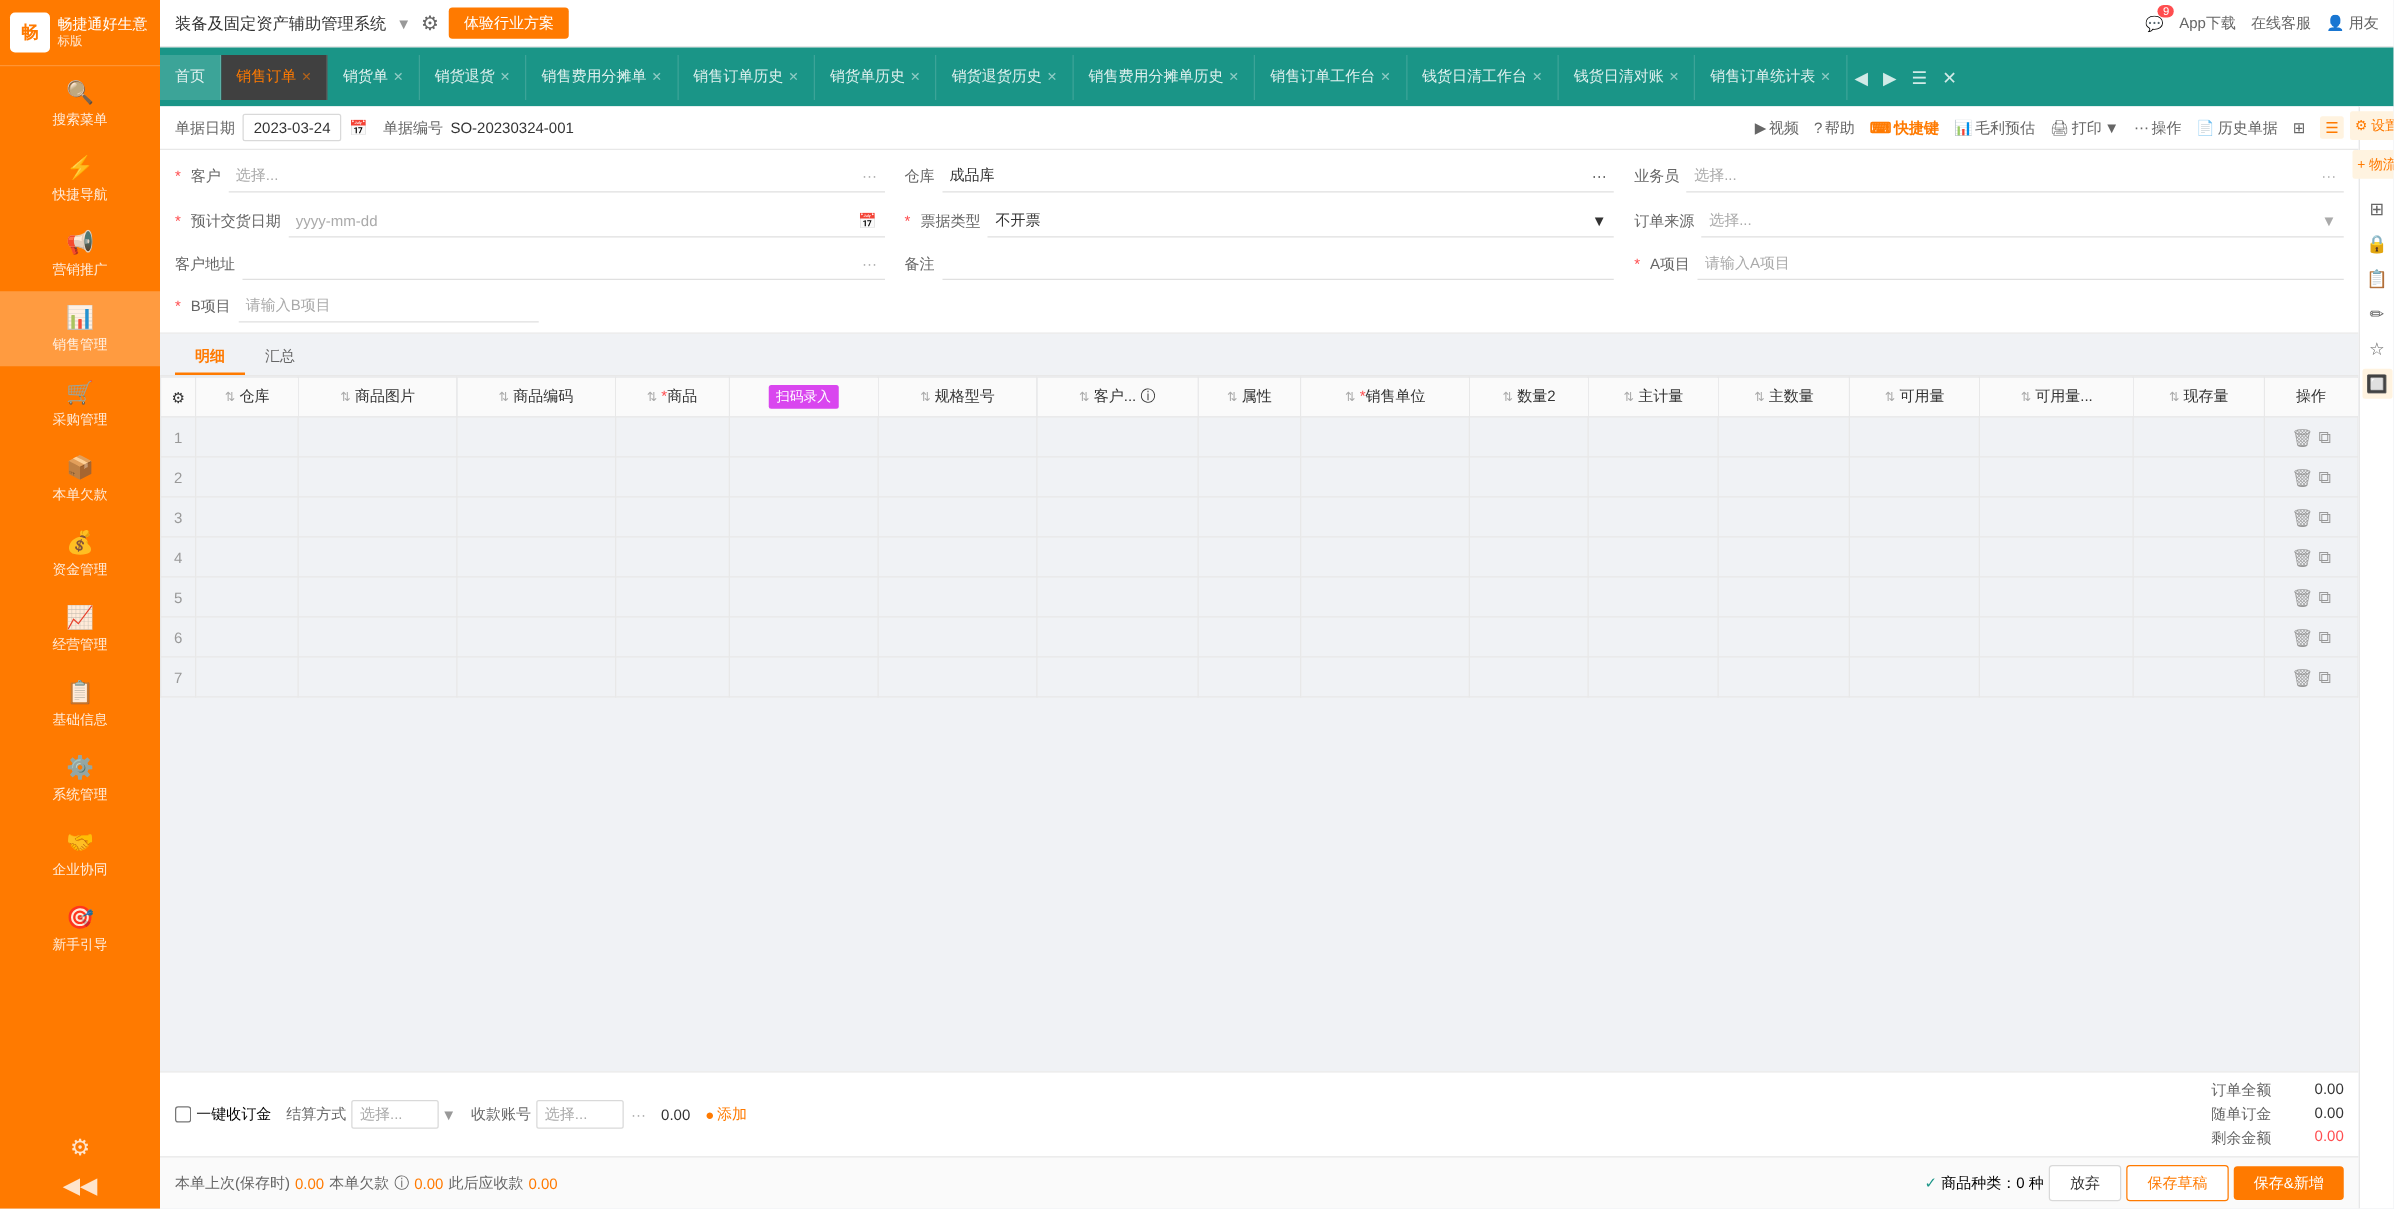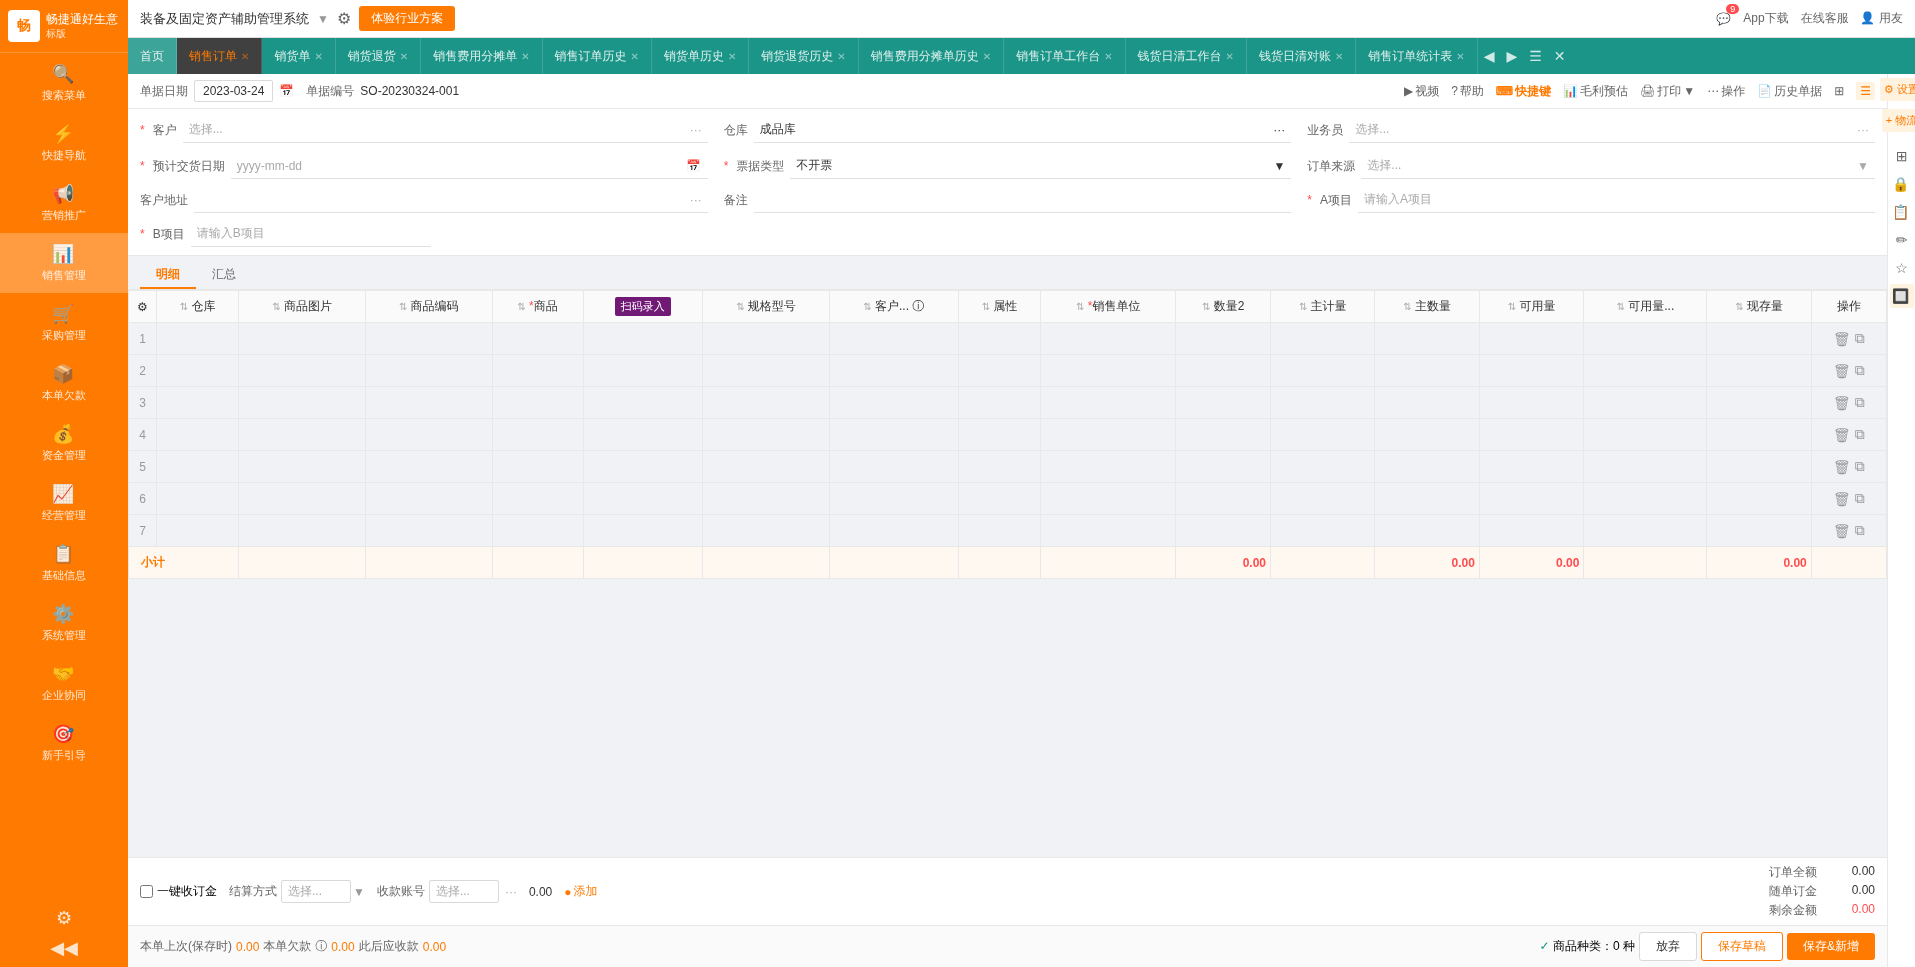--- a/index.html
+++ b/index.html
@@ -19,21 +19,21 @@
 
     
     .main { flex: 1; display: flex; flex-direction: column; overflow: hidden; }
 
     
     .topbar { background: #fff; height: 38px; display: flex; align-items: center; padding: 0 12px; gap: 8px; border-bottom: 1px solid #e0e0e0; flex-shrink: 0; }
     .topbar-btn { background: #ff7a00; color: #fff; border: none; padding: 4px 12px; border-radius: 3px; cursor: pointer; font-size: 12px; }
     .topbar-right { display: flex; align-items: center; gap: 12px; color: #555; }
 
     
-    .nav-tabs { background: #1a9587; display: flex; align-items: center; overflow: hidden; flex-shrink: 0; height: 36px; }
+    .nav-tabs { background: #1a9587; display: flex; align-items: center; overflow: hidden; flex-shrink: 0; height: 47px; }
     .nav-tab { padding: 0 12px; height: 36px; display: flex; align-items: center; color: rgba(255,255,255,0.85); cursor: pointer; white-space: nowrap; font-size: 12px; border-right: 1px solid rgba(255,255,255,0.15); gap: 4px; flex-shrink: 0; }
     .nav-tab:first-child { background: rgba(255,255,255,0.15); }
     .nav-tab.active { background: #404040; color: #ff7a00; }
     .nav-tab .close { opacity: 0.6; font-size: 10px; }
     .nav-tabs-arrow { color: rgba(255,255,255,0.8); padding: 0 6px; cursor: pointer; font-size: 14px; }
     .form-field { display: flex; align-items: center; gap: 6px; }
     .form-field label { color: #333; white-space: nowrap; }
 
     
     .right-sidebar { width: 28px; background: #fff; border-left: 1px solid #e8e8e8; display: flex; flex-direction: column; align-items: center; padding: 4px 0; gap: 4px; flex-shrink: 0; }
@@ -44,21 +44,21 @@
     .sub-tabs { display: flex; padding: 6px 12px 0; gap: 0; border-bottom: 1px solid #e8e8e8; }
     .sub-tab { padding: 4px 16px; cursor: pointer; color: #666; border-bottom: 2px solid transparent; }
     .sub-tab.active { color: #ff7a00; border-bottom: 2px solid #ff7a00; font-weight: bold; }
 
     
     .data-table-wrap { flex: 1; overflow-x: auto; overflow-y: auto; }
     .data-table { width: 100%; border-collapse: collapse; min-width: 1300px; }
     .data-table th { background: #fafafa; border: 1px solid #e8e8e8; padding: 6px 4px; color: #333; font-weight: normal; white-space: nowrap; position: sticky; top: 0; z-index: 2; }
     .data-table td { border: 1px solid #e8e8e8; padding: 4px; height: 32px; vertical-align: middle; }
     .row-num { color: #999; text-align: center; width: 28px; }
-    .scan-btn { background: #701a75; color: #fff; border: none; padding: 2px 6px; border-radius: 2px; cursor: pointer; font-size: 11px; }
+    .scan-btn { background: #d946ef; color: #fff; border: none; padding: 2px 6px; border-radius: 2px; cursor: pointer; font-size: 11px; }
 
     
     .subtotal-row td { background: #fff8f0; font-weight: bold; }
     .subtotal-val { color: #ff4d4f; text-align: right; }
 
     
     .row-actions { display: flex; gap: 4px; align-items: center; justify-content: center; }
     .row-actions span { cursor: pointer; color: #999; font-size: 14px; }
 
     
@@ -569,40 +569,20 @@
               <td></td>
               <td></td>
               <td>
                 <div class="row-actions">
                   <span>🗑</span>
                   <span>⧉</span>
                 </div>
               </td>
             </tr>
 
-            <tr class="subtotal-row">
-              <td colspan="2">
-                <span style="color:#ff7a00;padding-left:8px;">小计</span>
-              </td>
-              <td></td>
-              <td></td>
-              <td></td>
-              <td></td>
-              <td></td>
-              <td></td>
-              <td></td>
-              <td></td>
-              <td class="subtotal-val">0.00</td>
-              <td></td>
-              <td class="subtotal-val">0.00</td>
-              <td class="subtotal-val">0.00</td>
-              <td></td>
-              <td class="subtotal-val">0.00</td>
-              <td></td>
-            </tr>
           </tbody>
         </table>
       </div>
 
       <div class="table-footer">
         <label style="display:flex;align-items:center;gap:4px;cursor:pointer;">
           <input type="checkbox" style="">
           <span>一键收订金</span>
         </label>
         <span class="footer-field">

